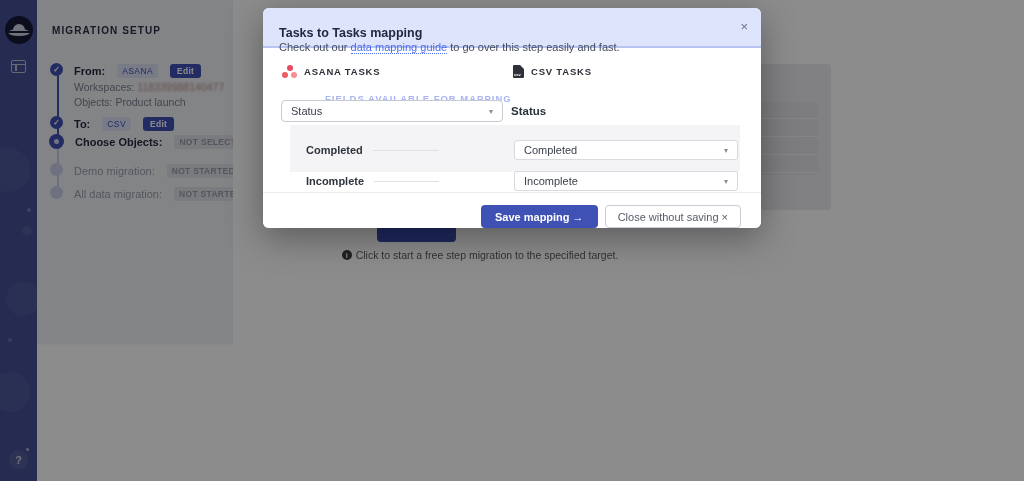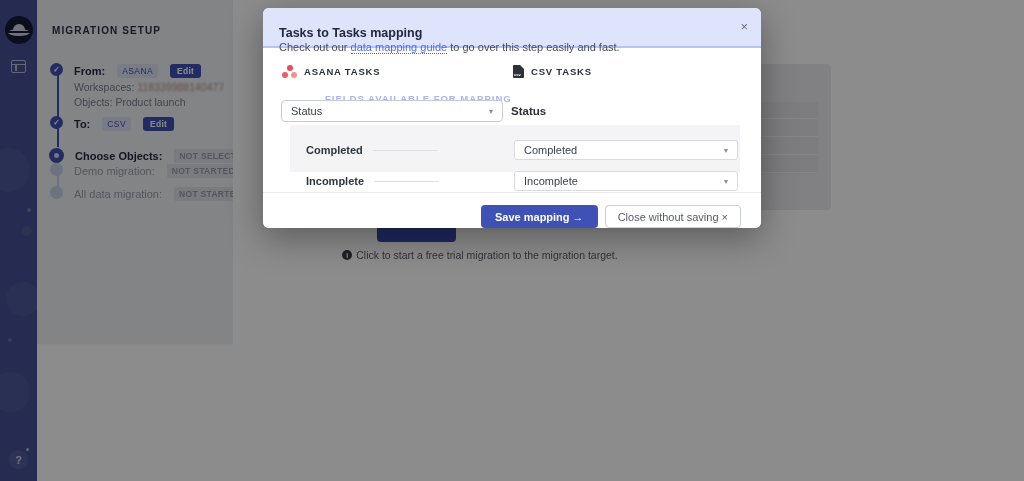--- a/index.html
+++ b/index.html
@@ -62,21 +62,21 @@
   }
   #setup-title {
     position:absolute; left:15px; top:25px;
     font-size:10px; font-weight:bold; letter-spacing:1.1px; color:#2a2f45;
   }
   .tl-seg { position:absolute; left:19.5px; width:2px; }
   .seg-done    { top:70px; height:77px; background:#3f51b5; }
   .seg-pending { top:147px; height:46px; background:#c6cce8; }
 
   .step { position:absolute; left:13px; display:flex; align-items:flex-start; }
-  .s1 { top:63px; } .s2 { top:116px; } .s3 { top:148px; } .s4 { top:163px; } .s5 { top:186px; }
+  .s1 { top:63px; } .s2 { top:116px; } .s3 { top:134px; } .s4 { top:163px; } .s5 { top:186px; }
 
   .sdot {
     flex:none; width:13px; height:13px; border-radius:50%;
     display:flex; align-items:center; justify-content:center; margin-top:0;
     position:relative; z-index:2;
   }
   .sdot.done { background:#3f51b5; color:#fff; font-size:8px; font-weight:bold; }
   .sdot.current { width:15px; height:15px; background:#3f51b5; margin-left:-1px; }
   .sdot.current::after { content:""; width:5px; height:5px; border-radius:50%; background:#cdd4f2; }
   .sdot.pending { background:#c9cfe9; }
@@ -305,21 +305,21 @@
     </div>
   </div>
 </aside>
 
 <main id="main">
   <button id="demo-btn"></button>
   <div id="trial-hint">
     <i class="info-i">
         <span>i</span>
       </i>
-    <span>Click to start a free trial migration to the migration target.</span>
+    <span>Click to start a free step migration to the specified target.</span>
   </div>
   <div id="objects-card">
     <div class="obj-row or1"></div>
     <div class="obj-row or2"></div>
     <div class="obj-row or3"></div>
     <div class="obj-row or4"></div>
   </div>
 </main>
 
 <div id="overlay"></div>

